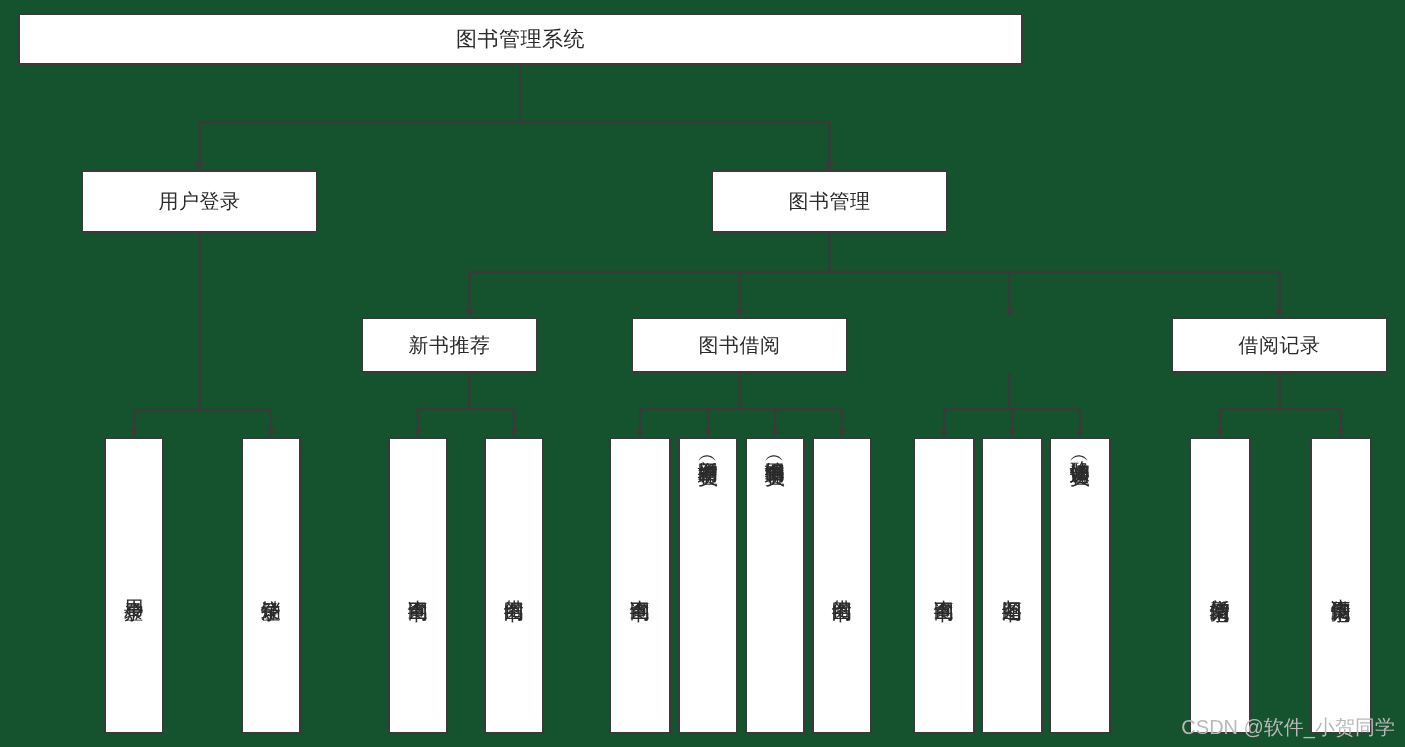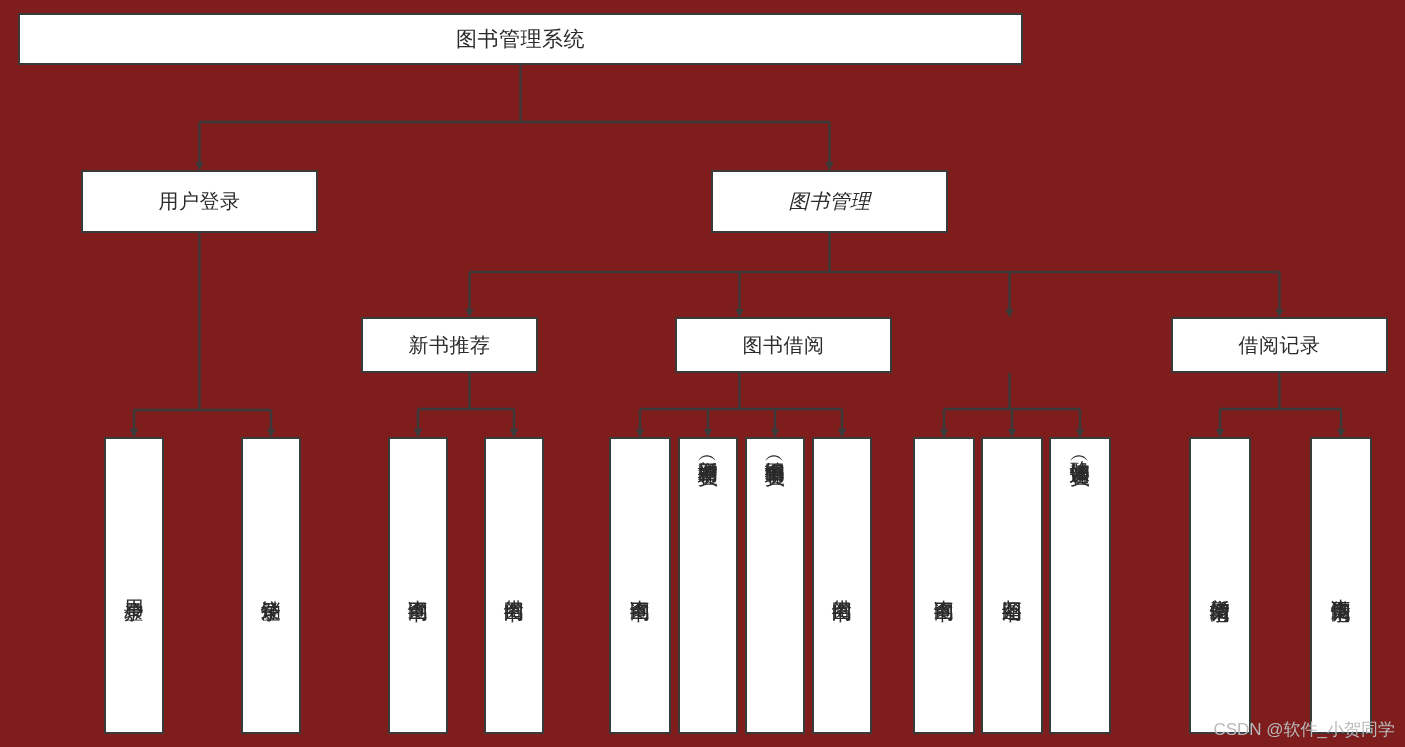--- a/index.html
+++ b/index.html
@@ -7,21 +7,21 @@
     padding: 0;
     background: #ffffff;
   }
   body {
     font-family: "Liberation Sans", "DejaVu Sans", sans-serif;
   }
   #diagram-root {
     position: relative;
     width: 1405px;
     height: 747px;
-    background: #7f1d1d;
+    background: #14532d;
     overflow: hidden;
   }
   svg#connector-layer {
     position: absolute;
     left: 0;
     top: 0;
     width: 1405px;
     height: 747px;
     pointer-events: none;
   }
@@ -65,21 +65,21 @@
     overflow: hidden;
   }
   .leaf-box.vcenter {
     align-items: center;
     padding-top: 0;
   }
   #watermark {
     position: absolute;
     right: 10px;
     bottom: 6px;
-    font-size: 17px;
+    font-size: 20px;
     color: #b9b9b9;
     z-index: 5;
     white-space: nowrap;
   }
 </style>
 </head>
 <body>
 
 <div id="diagram-root">
 
@@ -126,28 +126,28 @@
       </g>
   </svg>
 
   <div class="node-box level-root" style="left: 18px; top: 13px; width: 1005px; height: 52px;">
     <span class="node-label">图书管理系统</span>
   </div>
 
   <div class="node-box level-2" style="left: 81px; top: 170px; width: 237px; height: 63px;">
     <span class="node-label">用户登录</span>
   </div>
-  <div class="node-box level-2" style="left: 711px; top: 170px; width: 237px; height: 63px; font-style: italic;">
+  <div class="node-box level-2" style="left: 711px; top: 170px; width: 237px; height: 63px;">
     <span class="node-label">图书管理</span>
   </div>
 
   <div class="node-box level-3" style="left: 361px; top: 317px; width: 177px; height: 56px;">
     <span class="node-label">新书推荐</span>
   </div>
-  <div class="node-box level-3" style="left: 631px; top: 317px; width: 217px; height: 56px; margin-left: 44px;">
+  <div class="node-box level-3" style="left: 631px; top: 317px; width: 217px; height: 56px;">
     <span class="node-label">图书借阅</span>
   </div>
   <div class="node-box level-3" style="left: 1171px; top: 317px; width: 217px; height: 56px;">
     <span class="node-label">借阅记录</span>
   </div>
 
   <div class="node-box leaf-box vcenter" style="left: 104px; top: 437px; width: 60px; height: 297px;">
     <span class="node-label">用户登录</span>
   </div>
   <div class="node-box leaf-box vcenter" style="left: 241px; top: 437px; width: 60px; height: 297px;">

